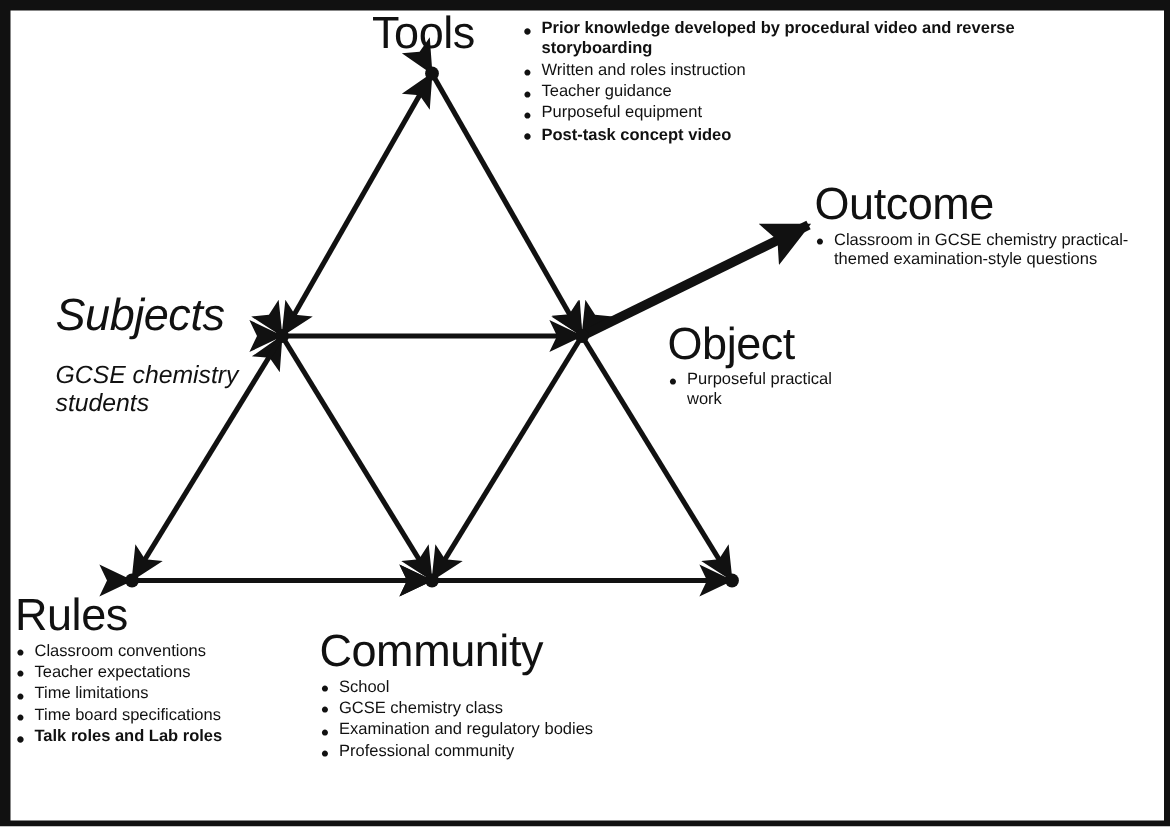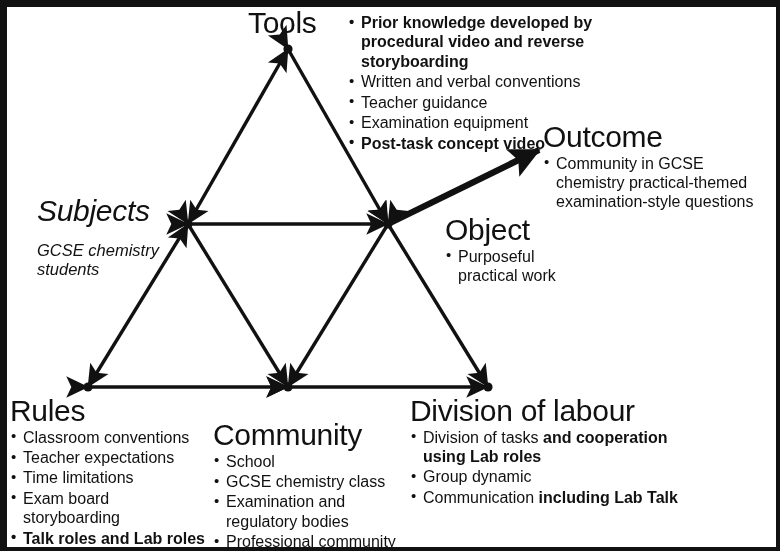--- a/index.html
+++ b/index.html
@@ -54,21 +54,21 @@
     margin-top: 14px;
   }
   ul.blist {
     list-style: none;
     margin: 1px 0 0 0;
     padding: 0;
   }
   ul.blist li {
     position: relative;
     padding-left: 13px;
-    font-size: 16px;
+    font-size: 11px;
     line-height: 1.215;
     margin-bottom: 1px;
   }
   ul.blist li::before {
     content: "\2022";
     position: absolute;
     left: 1px;
     top: -0.5px;
     font-size: 15px;
   }
@@ -121,70 +121,62 @@
       </g>
     </svg>
 
     <div class="node-block" style="left:248px; top:8px;">
       <div class="node-title">Tools</div>
     </div>
 
     <div class="node-block tools-list-wrap" style="left:348px; top:12px; width:330px;">
       <ul class="blist tools-list">
         <li class="bold-item">Prior knowledge developed by procedural video and reverse storyboarding</li>
-        <li>Written and verbal conventions</li>
+        <li>Written and roles instruction</li>
         <li>Teacher guidance</li>
-        <li>Examination equipment</li>
+        <li>Purposeful equipment</li>
         <li class="bold-item">Post-task concept video</li>
       </ul>
     </div>
 
     <div class="node-block" style="left:37px; top:196px; width:150px;font-style:italic;">
       <div class="node-title">Subjects</div>
       <div class="plain-sub">GCSE chemistry students</div>
     </div>
 
     <div class="node-block" style="left:445px; top:215px; width:135px;">
       <div class="node-title">Object</div>
       <ul class="blist">
         <li>Purposeful practical work</li>
       </ul>
     </div>
 
     <div class="node-block" style="left:543px; top:122px; width:232px;">
       <div class="node-title">Outcome</div>
       <ul class="blist outcome-list">
-        <li>Community in GCSE chemistry practical-themed examination-style questions</li>
+        <li>Classroom in GCSE chemistry practical-themed examination-style questions</li>
       </ul>
     </div>
 
     <div class="node-block" style="left:10px; top:396px; width:200px;">
       <div class="node-title">Rules</div>
       <ul class="blist">
         <li>Classroom conventions</li>
         <li>Teacher expectations</li>
         <li>Time limitations</li>
-        <li>Exam board storyboarding</li>
+        <li>Time board specifications</li>
         <li class="bold-item">Talk roles and Lab roles</li>
       </ul>
     </div>
 
     <div class="node-block" style="left:213px; top:420px; width:195px;">
       <div class="node-title">Community</div>
       <ul class="blist">
         <li>School</li>
         <li>GCSE chemistry class</li>
         <li>Examination and regulatory bodies</li>
         <li>Professional community</li>
       </ul>
     </div>
 
-    <div class="node-block" style="left:410px; top:396px; width:290px;">
-      <div class="node-title">Division of labour</div>
-      <ul class="blist">
-        <li><span>Division of tasks </span><b>and cooperation using Lab roles</b></li>
-        <li><span>Group dynamic</span></li>
-        <li><span>Communication </span><b>including Lab Talk</b></li>
-      </ul>
-    </div>
 
   </div>
 </div>
 
 </body></html>

